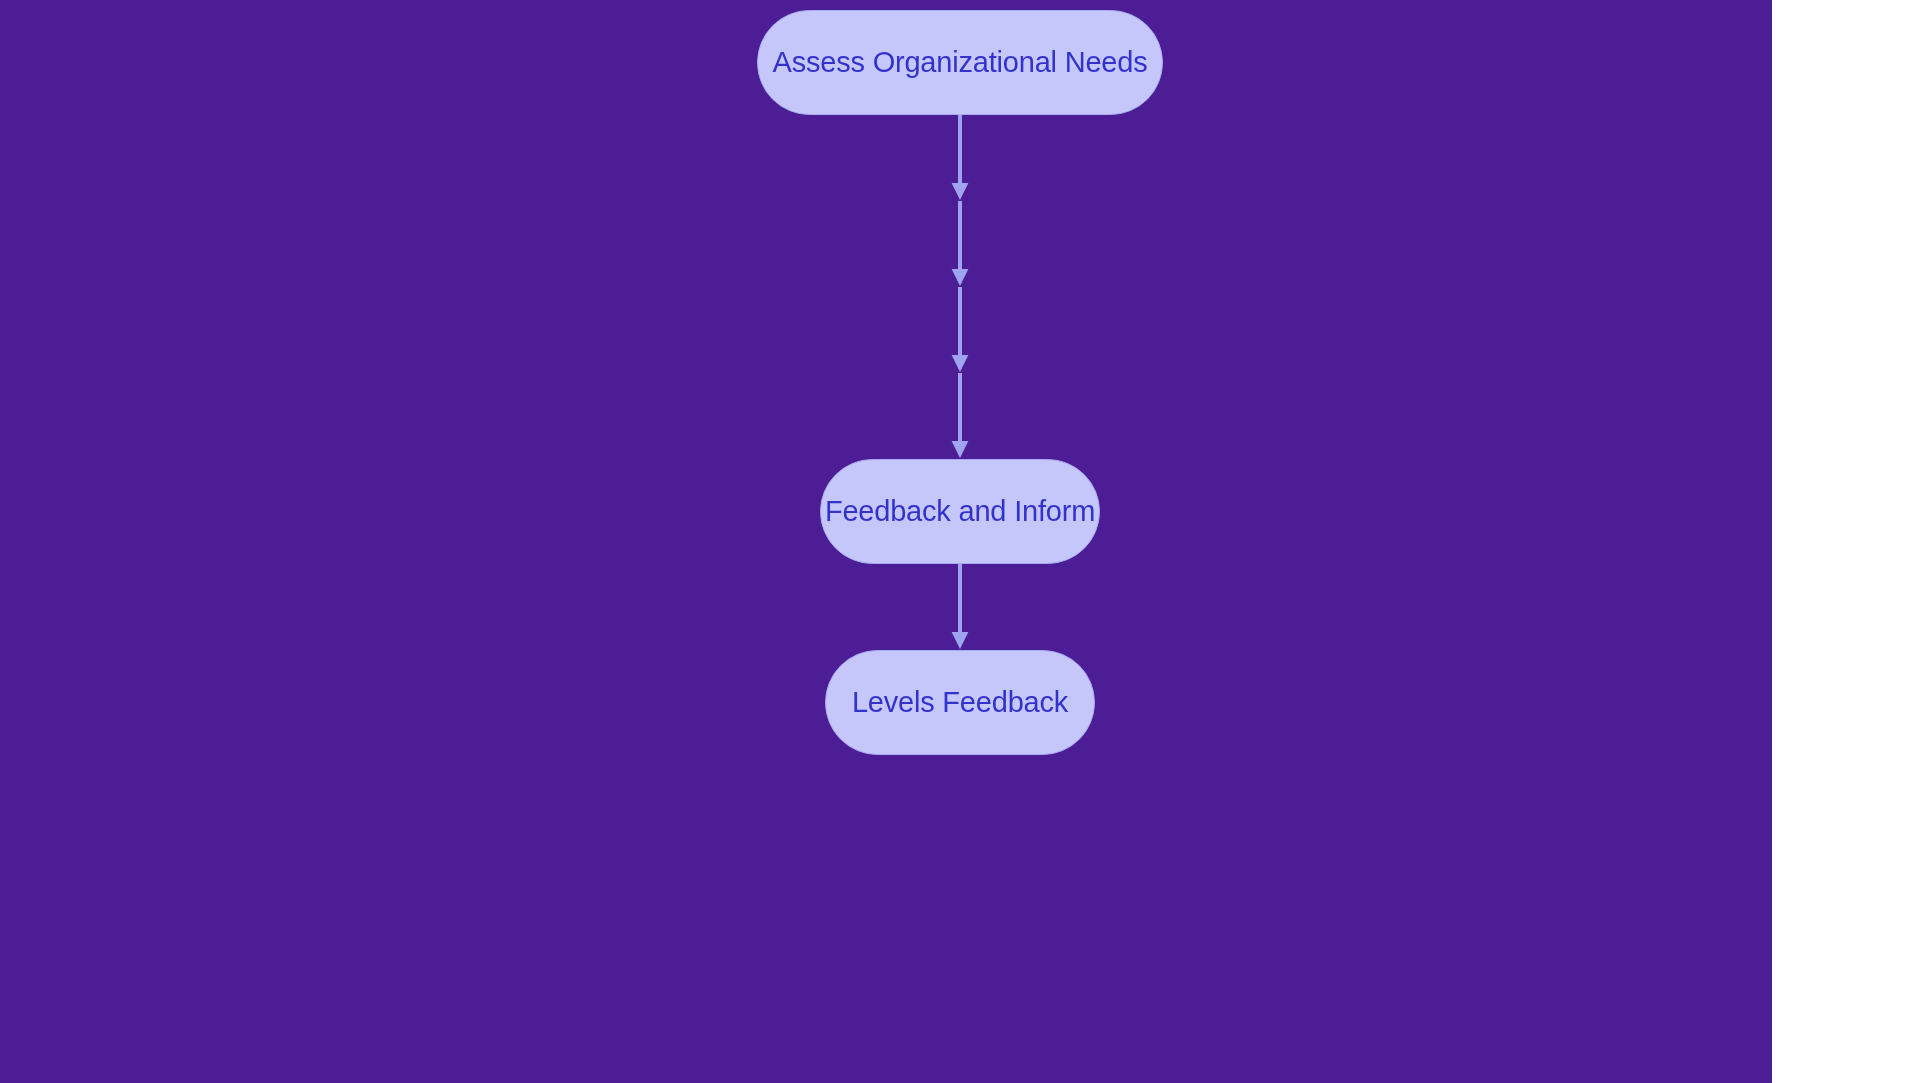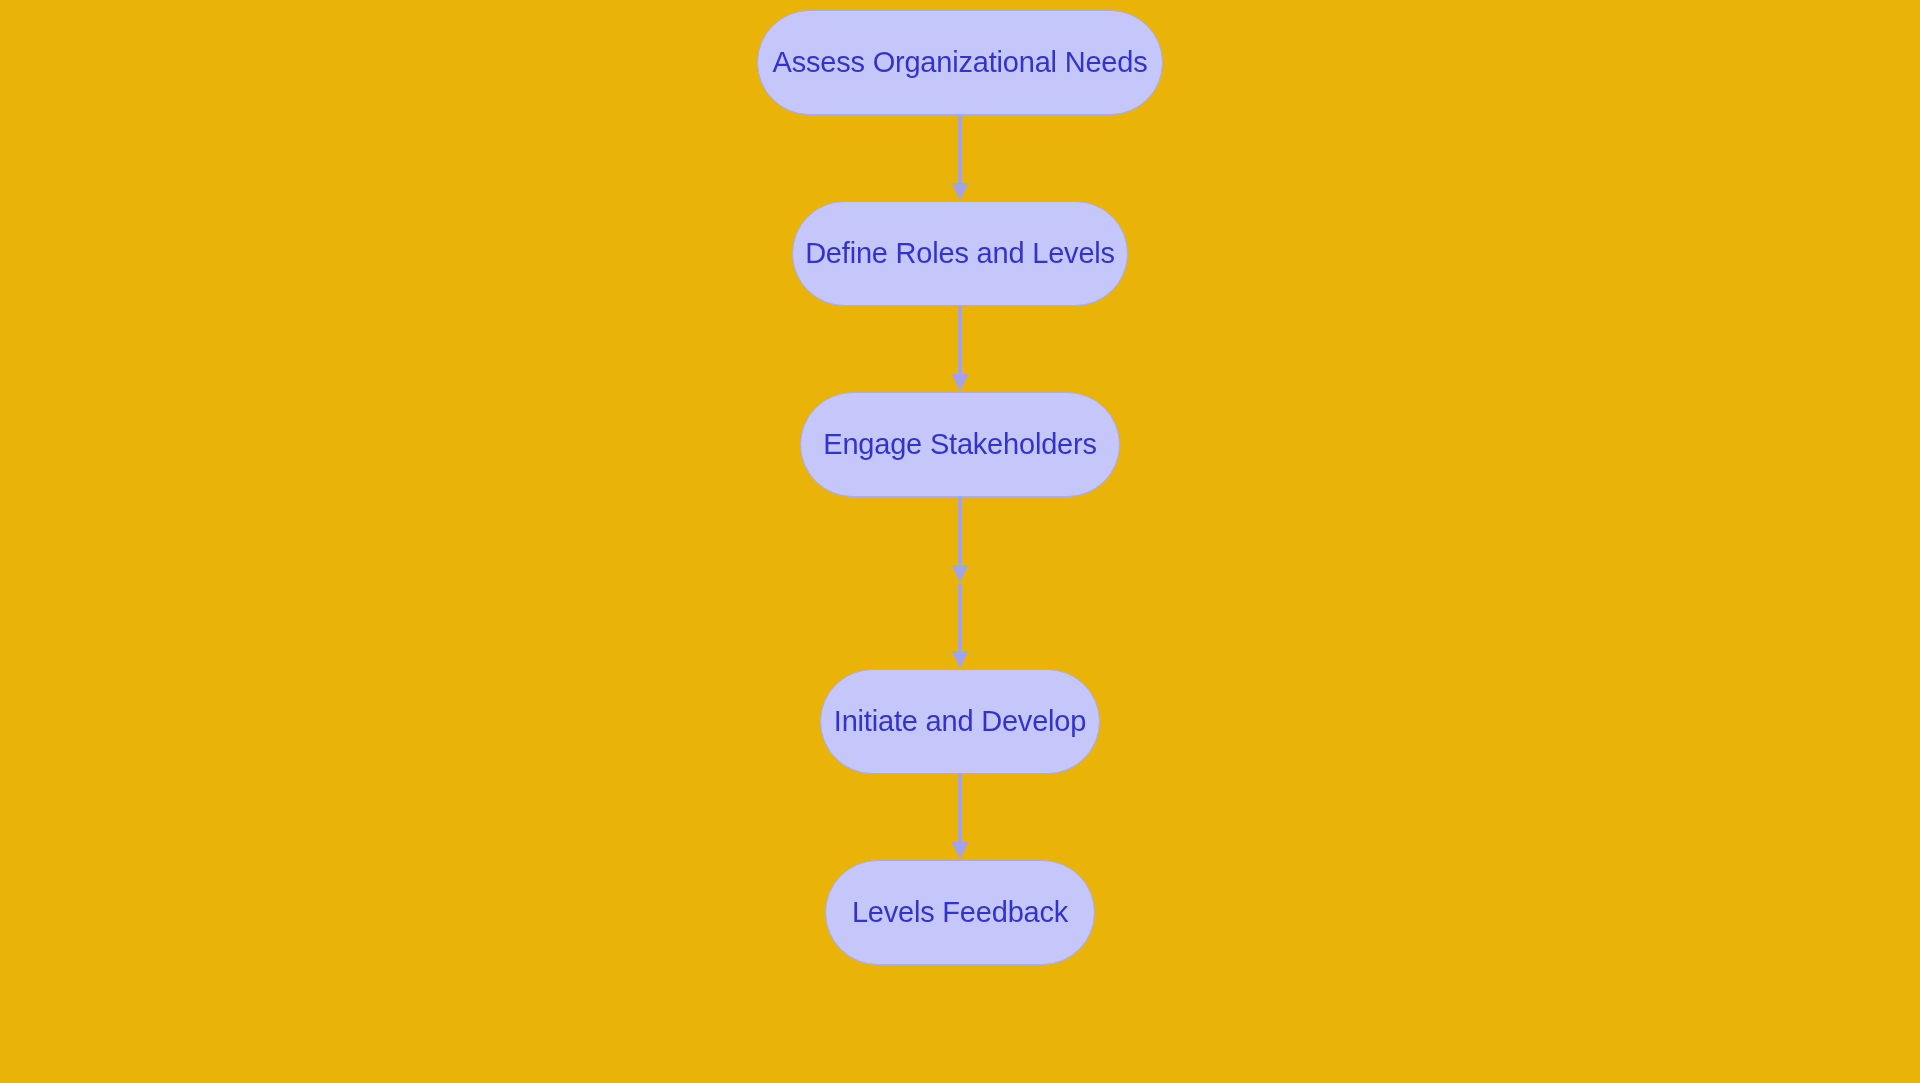--- a/index.html
+++ b/index.html
@@ -10,23 +10,23 @@
   }
   body {
     width: 1920px;
     height: 1083px;
     font-family: "Liberation Sans", sans-serif;
     overflow: hidden;
   }
 
   #flowchart-canvas {
     position: relative;
-    width: 1920px;
+    width: 1772px;
     height: 1083px;
-    background: #eab308;
+    background: #4c1d95;
   }
 
   .flow-column {
     position: absolute;
     left: 0;
     top: 0;
     width: 1920px;
     height: 1083px;
     display: flex;
     flex-direction: column;
@@ -84,46 +84,40 @@
 
     <div class="flow-node node-w-0">
       <span class="flow-node-label">Assess Organizational Needs</span>
     </div>
 
     <svg class="flow-connector" viewBox="0 0 26 86">
       <line x1="13" y1="0" x2="13" y2="70" stroke="#A0A3F0" stroke-width="4"></line>
       <polygon points="4.6,68 21.4,68 13,85" fill="#A0A3F0"></polygon>
     </svg>
 
-    <div class="flow-node node-w-1">
-      <span class="flow-node-label">Define Roles and Levels</span>
-    </div>
 
     <svg class="flow-connector" viewBox="0 0 26 86">
       <line x1="13" y1="0" x2="13" y2="70" stroke="#A0A3F0" stroke-width="4"></line>
       <polygon points="4.6,68 21.4,68 13,85" fill="#A0A3F0"></polygon>
     </svg>
 
-    <div class="flow-node node-w-2">
-      <span class="flow-node-label">Engage Stakeholders</span>
-    </div>
 
     <svg class="flow-connector" viewBox="0 0 26 86">
       <line x1="13" y1="0" x2="13" y2="70" stroke="#A0A3F0" stroke-width="4"></line>
       <polygon points="4.6,68 21.4,68 13,85" fill="#A0A3F0"></polygon>
     </svg>
 
 
     <svg class="flow-connector" viewBox="0 0 26 86">
       <line x1="13" y1="0" x2="13" y2="70" stroke="#A0A3F0" stroke-width="4"></line>
       <polygon points="4.6,68 21.4,68 13,85" fill="#A0A3F0"></polygon>
     </svg>
 
     <div class="flow-node node-w-4">
-      <span class="flow-node-label">Initiate and Develop</span>
+      <span class="flow-node-label">Feedback and Inform</span>
     </div>
 
     <svg class="flow-connector" viewBox="0 0 26 86">
       <line x1="13" y1="0" x2="13" y2="70" stroke="#A0A3F0" stroke-width="4"></line>
       <polygon points="4.6,68 21.4,68 13,85" fill="#A0A3F0"></polygon>
     </svg>
 
     <div class="flow-node node-w-5">
       <span class="flow-node-label">Levels Feedback</span>
     </div>

